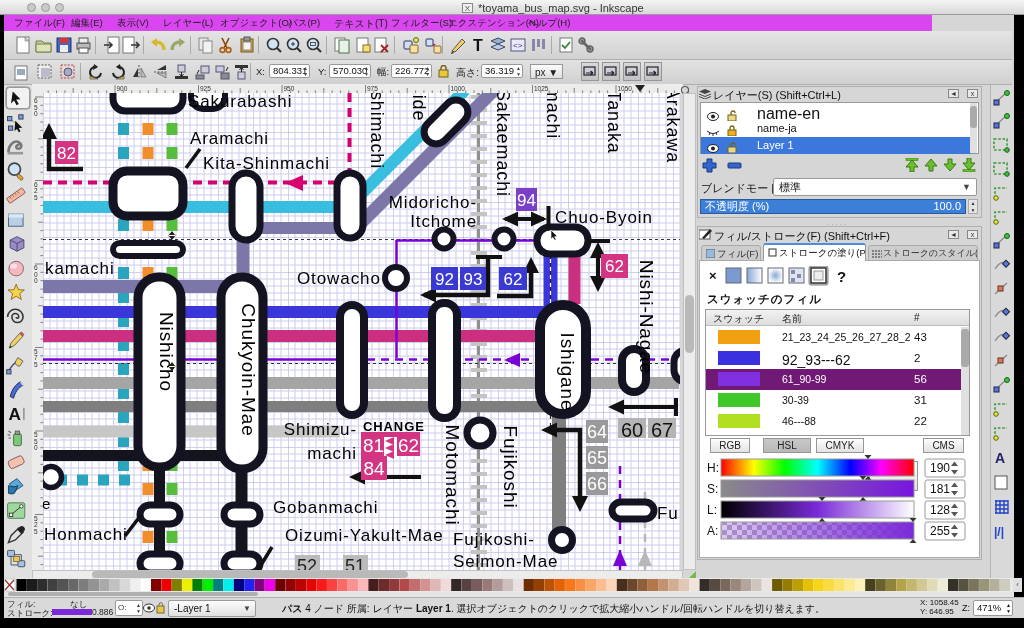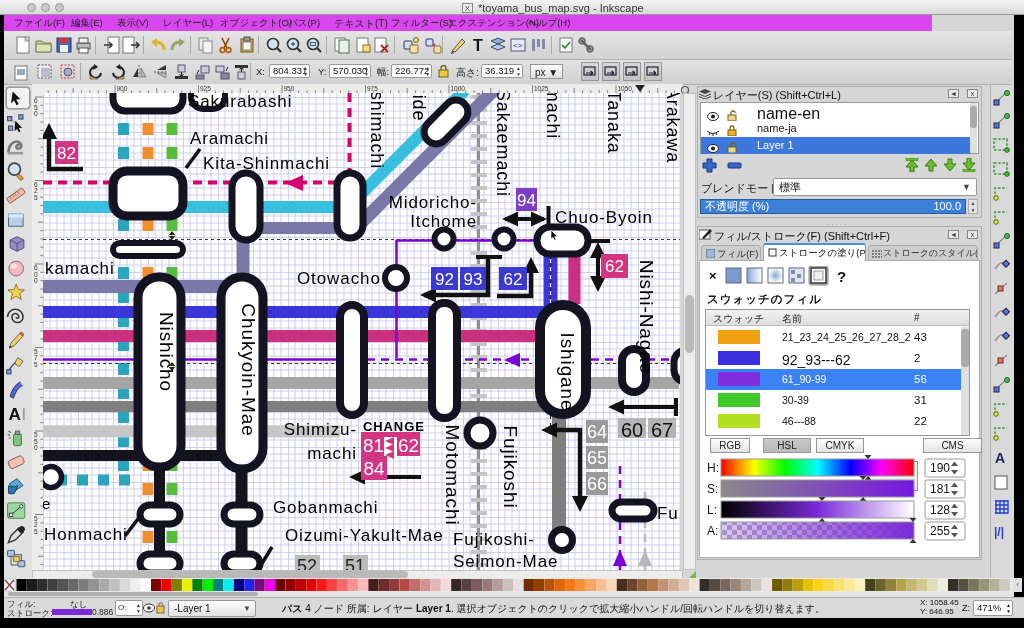--- a/index.html
+++ b/index.html
@@ -867,21 +867,21 @@
 <div class="abs" style="left:706px;top:327px;width:255px;height:21px;color:#111;font-size:11.5px">
     <span style="position:absolute;left:12px;top:3px;width:42px;height:14px;background:#f0a010"></span>
     <span style="position:absolute;left:76px;top:4px;width:128px;overflow:hidden;font-size:10.5px;white-space:nowrap">21_23_24_25_26_27_28_29</span>
     <span style="position:absolute;left:208px;top:4px">43</span>
   </div>
 <div class="abs" style="left:706px;top:348px;width:255px;height:21px;color:#111;font-size:11.5px">
     <span style="position:absolute;left:12px;top:3px;width:42px;height:14px;background:#3a30e0"></span>
     <span style="position:absolute;left:76px;top:4px;width:128px;overflow:hidden;font-size:14px;white-space:nowrap">92_93---62</span>
     <span style="position:absolute;left:208px;top:4px">2</span>
   </div>
-<div class="abs" style="left:706px;top:369px;width:255px;height:21px;background:#3b82f6;color:#fff;font-size:11.5px">
+<div class="abs" style="left:706px;top:369px;width:255px;height:21px;background:#701a75;color:#fff;font-size:11.5px">
     <span style="position:absolute;left:12px;top:3px;width:42px;height:14px;background:#8030e0"></span>
     <span style="position:absolute;left:76px;top:4px;width:128px;overflow:hidden;font-size:10.5px;white-space:nowrap">61_90-99</span>
     <span style="position:absolute;left:208px;top:4px">56</span>
   </div>
 <div class="abs" style="left:706px;top:390px;width:255px;height:21px;color:#111;font-size:11.5px">
     <span style="position:absolute;left:12px;top:3px;width:42px;height:14px;background:#40c828"></span>
     <span style="position:absolute;left:76px;top:4px;width:128px;overflow:hidden;font-size:10.5px;white-space:nowrap">30-39</span>
     <span style="position:absolute;left:208px;top:4px">31</span>
   </div>
 <div class="abs" style="left:706px;top:411px;width:255px;height:21px;color:#111;font-size:11.5px">
@@ -889,21 +889,21 @@
     <span style="position:absolute;left:76px;top:4px;width:128px;overflow:hidden;font-size:10.5px;white-space:nowrap">46---88</span>
     <span style="position:absolute;left:208px;top:4px">22</span>
   </div>
 <div class="abs" style="left:961px;top:327px;width:8px;height:108px;background:#e0e0e0"></div>
 <div class="abs" style="left:961px;top:329px;width:8px;height:38px;background:#aaa;border-radius:3px"></div>
 <div class="abs" style="left:710px;top:443px;width:9px;height:4px;background:#3366cc;border-radius:1px"></div>
 <div class="abs btn" style="left:710px;top:438px;width:40px;height:15px;line-height:14px;background:linear-gradient(#fdfdfd,#e2e2e2)">RGB</div>
 <div class="abs btn" style="left:763px;top:438px;width:48px;height:15px;line-height:14px;background:linear-gradient(#c8c8c8,#b8b8b8)">HSL</div>
 <div class="abs btn" style="left:816px;top:438px;width:48px;height:15px;line-height:14px;background:linear-gradient(#fdfdfd,#e2e2e2)">CMYK</div>
 <div class="abs btn" style="left:869px;top:461px;width:49px;height:30px;line-height:14px;background:linear-gradient(#fdfdfd,#e2e2e2)">ホイール</div>
-<div class="abs btn" style="left:923px;top:438px;width:59px;height:15px;line-height:14px;background:linear-gradient(#fdfdfd,#e2e2e2)">CMS</div>
+<div class="abs btn" style="left:923px;top:438px;width:41px;height:15px;line-height:14px;background:linear-gradient(#fdfdfd,#e2e2e2)">CMS</div>
 <svg class="abs" style="left:697px;top:455px" width="285px" height="90" viewBox="0 0 285 90">
 <defs>
 <linearGradient id="hue">
         <stop offset="0" stop-color="#f00"></stop>
         <stop offset=".17" stop-color="#ff0"></stop>
         <stop offset=".33" stop-color="#0f0"></stop>
         <stop offset=".5" stop-color="#0ff"></stop>
         <stop offset=".67" stop-color="#00f"></stop>
         <stop offset=".75" stop-color="#7700ff"></stop>
         <stop offset=".83" stop-color="#f0f"></stop>

